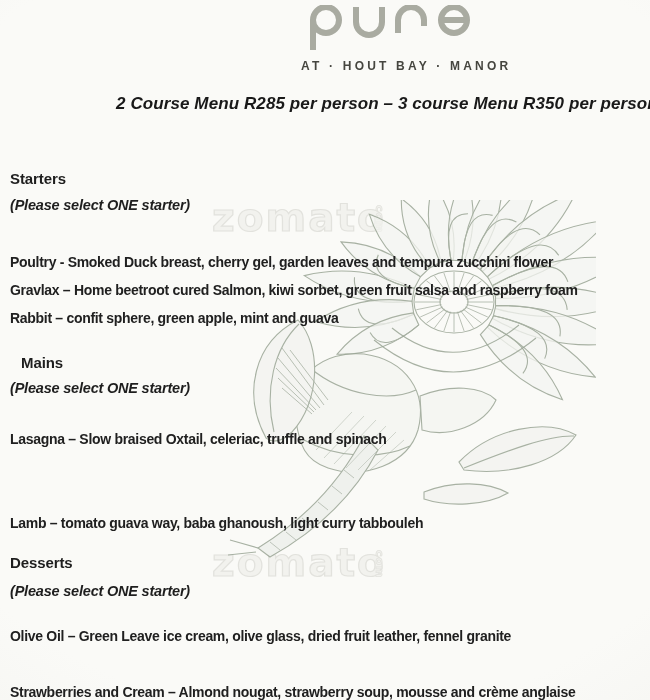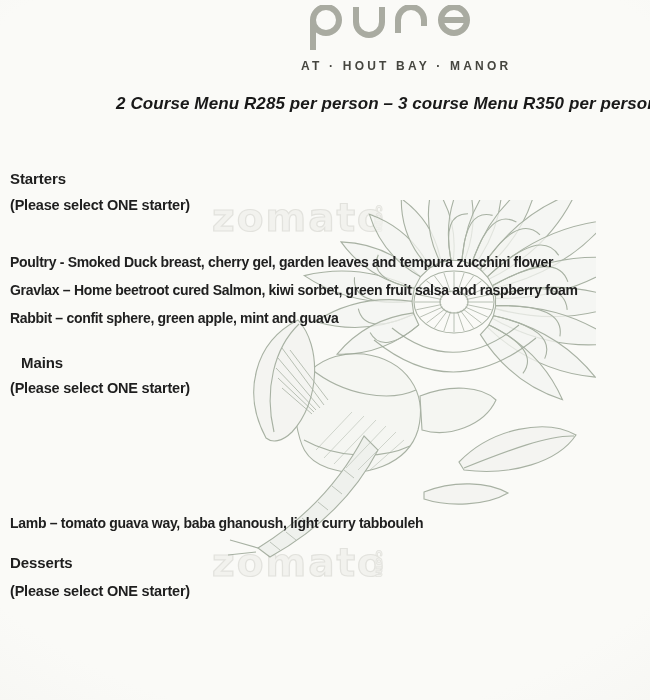--- a/index.html
+++ b/index.html
@@ -41,21 +41,21 @@
     transform-origin:left top;
     -webkit-text-stroke:.8px #e2e2dd;
   }
   .wm-top{top:195px;}
   .wm-bottom{top:540px;}
   
   .flower{position:absolute;left:224px;top:200px;z-index:2;}
   
   .t{position:absolute;left:10px;white-space:nowrap;z-index:3;}
   .section-title{font-size:15px;font-weight:700;letter-spacing:-.1px;}
-  .section-note{font-size:14.5px;font-weight:700;letter-spacing:-.2px;}
+  .section-note{font-size:14.5px;font-weight:700;letter-spacing:-.2px;font-style:italic;}
   .item{font-size:14px;font-weight:700;letter-spacing:-.3px;color:#202020;}
 </style>
 </head>
 <body>
 
 <div id="page">
 
   <div class="watermark wm-top"><span>zomato</span><span class="wm-suffix">com</span></div>
   <div class="watermark wm-bottom"><span>zomato</span><span class="wm-suffix">com</span></div>
 
@@ -190,18 +190,21 @@
   <div class="heading">2 Course Menu R285 per person – 3 course Menu R350 per person</div>
 
   <div class="t section-title" style="top:170px">Starters</div>
   <div class="t section-note" style="top:197px">(Please select ONE starter)</div>
   <div class="t item" style="top:254px">Poultry - Smoked Duck breast, cherry gel, garden leaves and tempura zucchini flower</div>
   <div class="t item" style="top:282px">Gravlax – Home beetroot cured Salmon, kiwi sorbet, green fruit salsa and raspberry foam</div>
   <div class="t item" style="top:310px">Rabbit – confit sphere, green apple, mint and guava</div>
 
   <div class="t section-title" style="top:354px;left:21px">Mains</div>
   <div class="t section-note" style="top:380px">(Please select ONE starter)</div>
+  <div class="t item" style="top:431px">Lasagna – Slow braised Oxtail, celeriac, truffle and spinach</div>
   <div class="t item" style="top:515px">Lamb – tomato guava way, baba ghanoush, light curry tabbouleh</div>
 
   <div class="t section-title" style="top:554px">Desserts</div>
   <div class="t section-note" style="top:583px">(Please select ONE starter)</div>
+  <div class="t item" style="top:628px">Olive Oil – Green Leave ice cream, olive glass, dried fruit leather, fennel granite</div>
+  <div class="t item" style="top:684px">Strawberries and Cream – Almond nougat, strawberry soup, mousse and crème anglaise</div>
 
 </div>
 
 </body></html>

